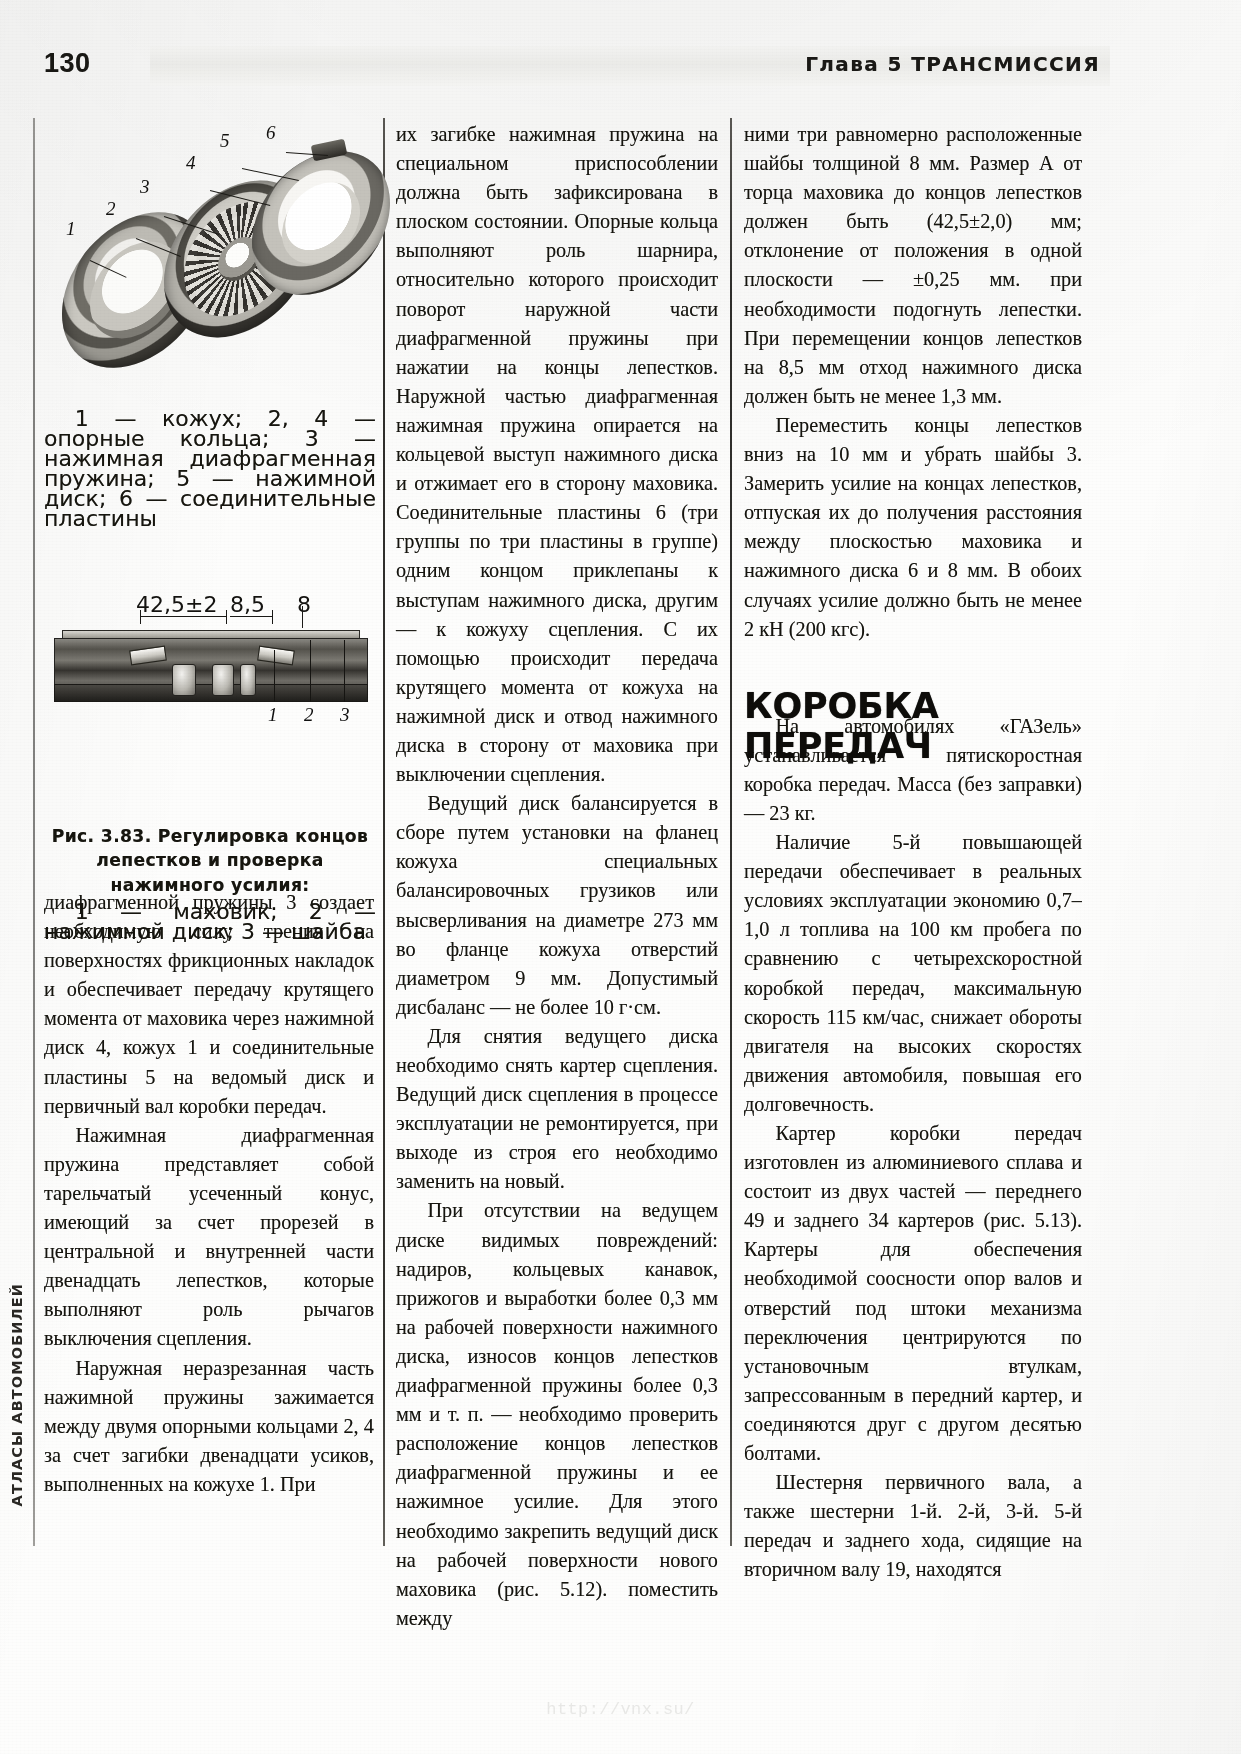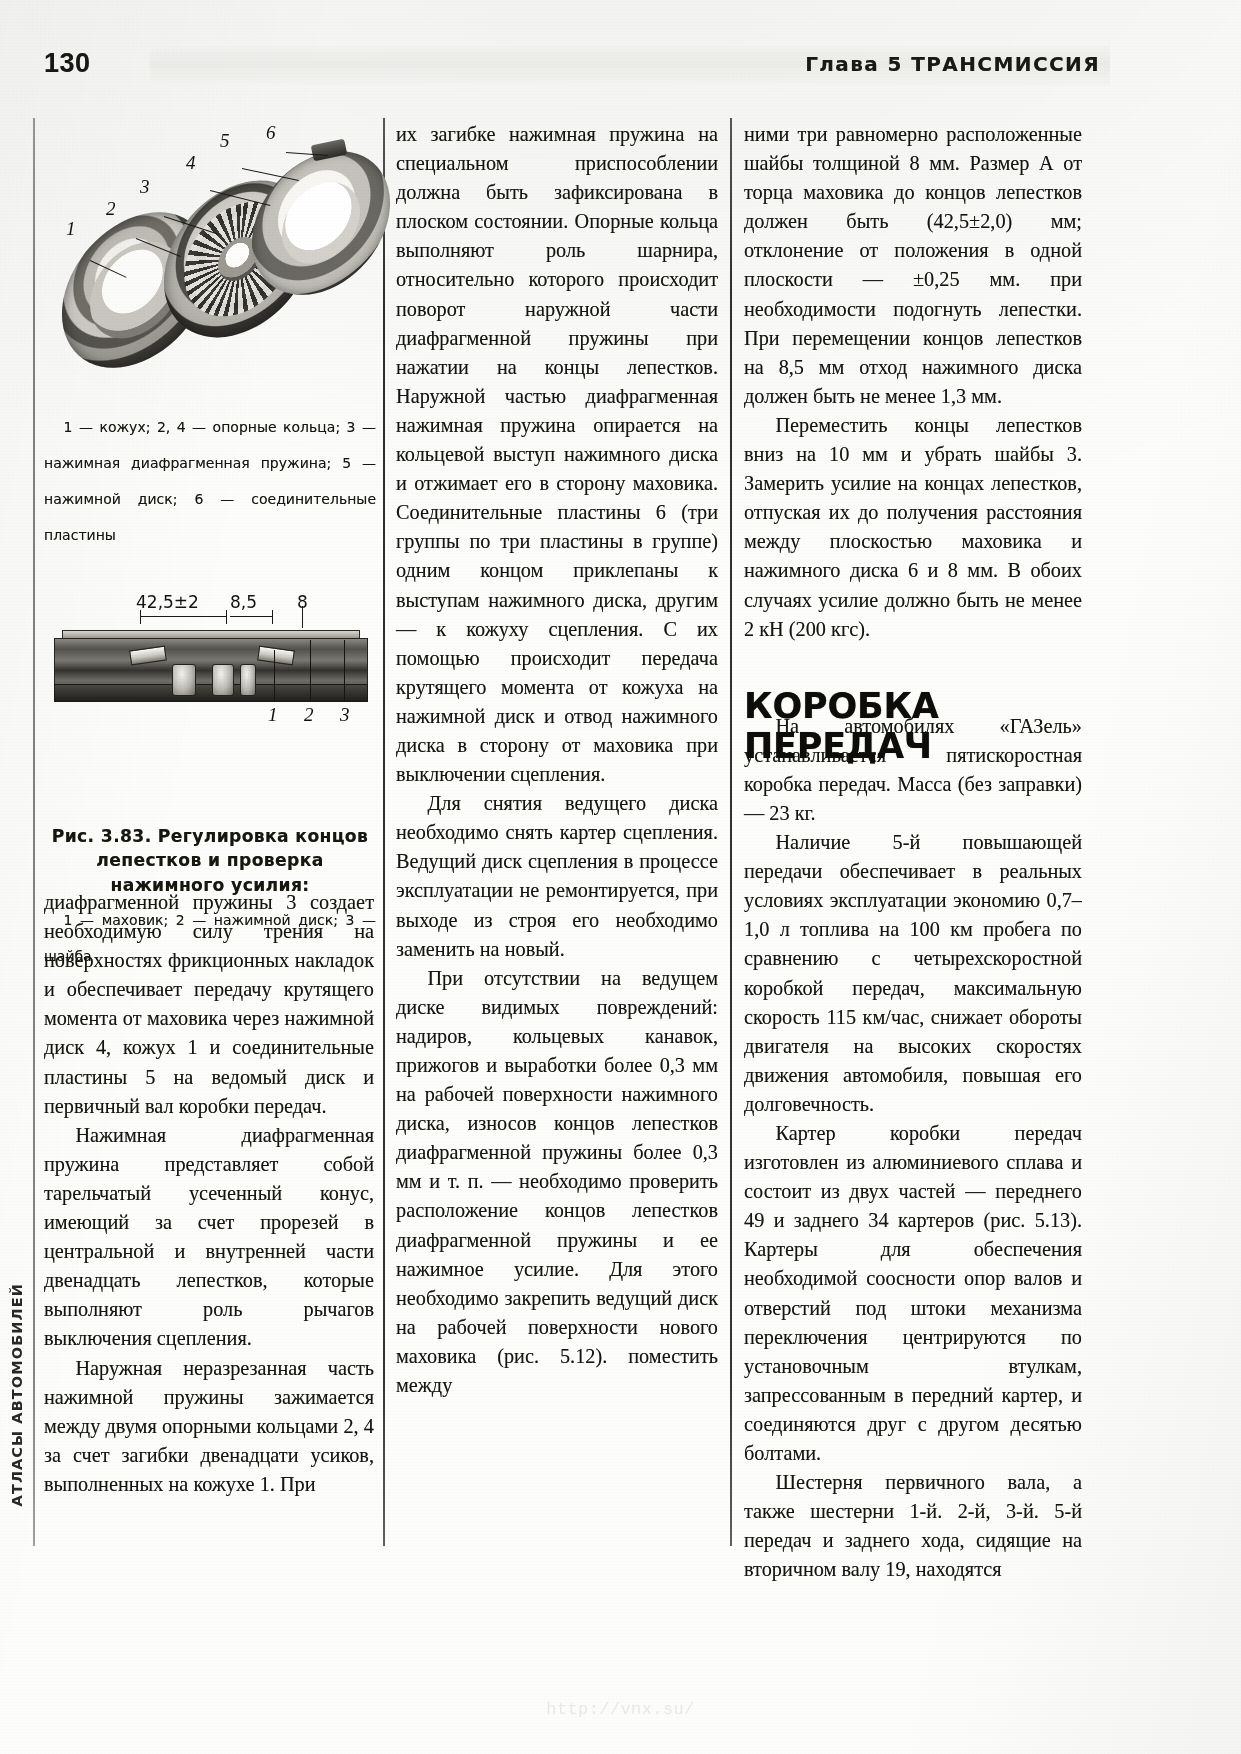--- a/index.html
+++ b/index.html
@@ -108,22 +108,22 @@
   .cap .title {
     display: block;
     font-weight: 700;
     text-align: center;
     letter-spacing: .35px;
   }
   .cap .legend {
     display: block;
     margin-top: 5px;
     text-align: justify;
-    font-size: 14px;
-    line-height: 36px;
+    font-size: 22px;
+    line-height: 20px;
     text-indent: 1.4em;
   }
   #cap511 { left: 44px; top: 404px; }
   #cap512 { left: 44px; top: 824px; }
 
   
   .secheading {
     position: absolute;
     left: 744px; top: 686px;
     width: 344px;
@@ -264,21 +264,21 @@
   }
   .f12 .petal {
     position:absolute;
     background: linear-gradient(180deg,#fbfaf7,#c9c7c0 55%, #7c7a73);
     border: 1.1px solid #26251f;
     transform-origin: center;
   }
   .f12 .dim {
     position:absolute;
     font-family: "DejaVu Sans", sans-serif;
-    font-size: 17px;
+    font-size: 22px;
     color: #141310;
     white-space: nowrap;
   }
   .f12 .dimline {
     position:absolute; height:1.4px; background:#1b1a17;
   }
   .f12 .tick { position:absolute; width:1.4px; background:#1b1a17; }
   .f12 .num {
     position:absolute;
     font-family: "Liberation Serif", serif;
@@ -374,20 +374,21 @@
   </div>
 
   <div class="col" id="col1">
     <p class="noind">диафрагменной пружины 3 создает необходимую силу трения на поверхностях фрикционных накладок и обеспечивает передачу крутящего момента от маховика через нажимной диск 4, кожух 1 и соединительные пластины 5 на ведомый диск и первичный вал коробки передач.</p>
     <p>Нажимная диафрагменная пружина представляет собой тарельчатый усеченный конус, имеющий за счет прорезей в центральной и внутренней части двенадцать лепестков, которые выполняют роль рычагов выключения сцепления.</p>
     <p>Наружная неразрезанная часть нажимной пружины зажимается между двумя опорными кольцами 2, 4 за счет загибки двенадцати усиков, выполненных на кожухе 1. При</p>
   </div>
 
   <div class="col" id="col2">
     <p class="noind">их загибке нажимная пружина на специальном приспособлении должна быть зафиксирована в плоском состоянии. Опорные кольца выполняют роль шарнира, относительно которого происходит поворот наружной части диафрагменной пружины при нажатии на концы лепестков. Наружной частью диафрагменная нажимная пружина опирается на кольцевой выступ нажимного диска и отжимает его в сторону маховика. Соединительные пластины 6 (три группы по три пластины в группе) одним концом приклепаны к выступам нажимного диска, другим — к кожуху сцепления. С их помощью происходит передача крутящего момента от кожуха на нажимной диск и отвод нажимного диска в сторону от маховика при выключении сцепления.</p>
+    <p>Ведущий диск балансируется в сборе путем установки на фланец кожуха специальных балансировочных грузиков или высверливания на диаметре 273 мм во фланце кожуха отверстий диаметром 9 мм. Допустимый дисбаланс — не более 10 г·см.</p>
     <p>Для снятия ведущего диска необходимо снять картер сцепления. Ведущий диск сцепления в процессе эксплуатации не ремонтируется, при выходе из строя его необходимо заменить на новый.</p>
     <p>При отсутствии на ведущем диске видимых повреждений: надиров, кольцевых канавок, прижогов и выработки более 0,3 мм на рабочей поверхности нажимного диска, износов концов лепестков диафрагменной пружины более 0,3 мм и т. п. — необходимо проверить расположение концов лепестков диафрагменной пружины и ее нажимное усилие. Для этого необходимо закрепить ведущий диск на рабочей поверхности нового маховика (рис. 5.12). поместить между</p>
   </div>
 
   <div class="col" id="col3">
     <p class="noind">ними три равномерно расположенные шайбы толщиной 8 мм. Размер А от торца маховика до концов лепестков должен быть (42,5±2,0) мм; отклонение от положения в одной плоскости — ±0,25 мм. при необходимости подогнуть лепестки. При перемещении концов лепестков на 8,5 мм отход нажимного диска должен быть не менее 1,3 мм.</p>
     <p>Переместить концы лепестков вниз на 10 мм и убрать шайбы 3. Замерить усилие на концах лепестков, отпуская их до получения расстояния между плоскостью маховика и нажимного диска 6 и 8 мм. В обоих случаях усилие должно быть не менее 2 кН (200 кгс).</p>
     <div style="height:68px"></div>
     <p>На автомобилях «ГАЗель» устанавливается пятискоростная коробка передач. Масса (без заправки) — 23 кг.</p>
     <p>Наличие 5-й повышающей передачи обеспечивает в реальных условиях эксплуатации экономию 0,7–1,0 л топлива на 100 км пробега по сравнению с четырехскоростной коробкой передач, максимальную скорость 115 км/час, снижает обороты двигателя на высоких скоростях движения автомобиля, повышая его долговечность.</p>

